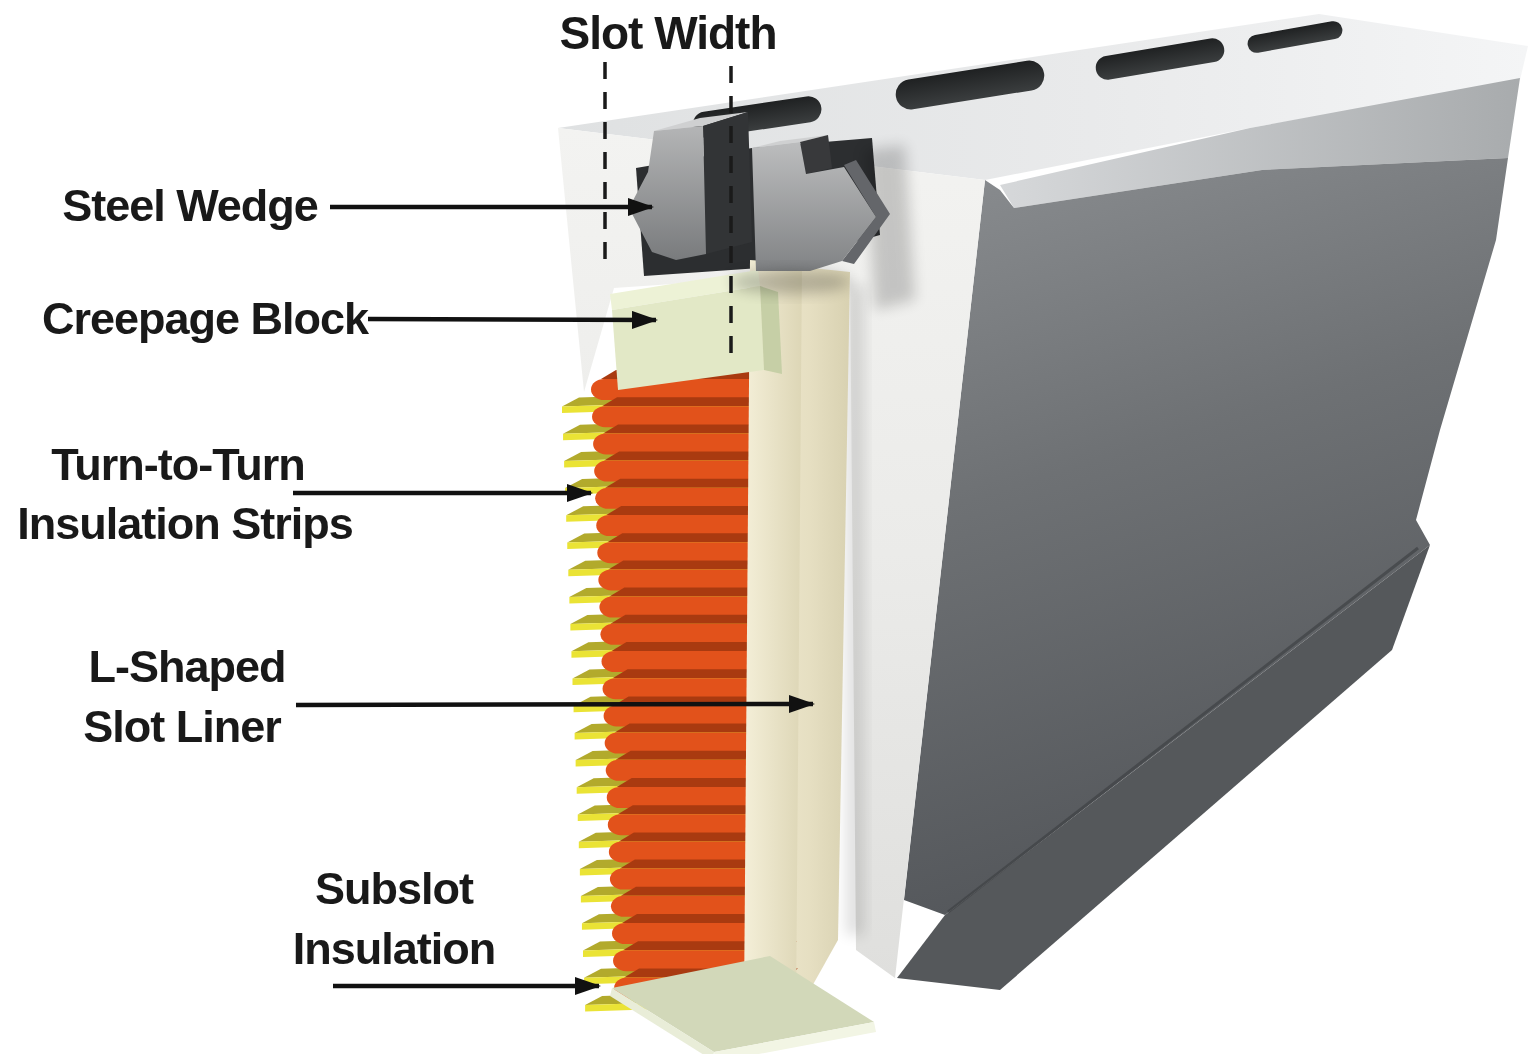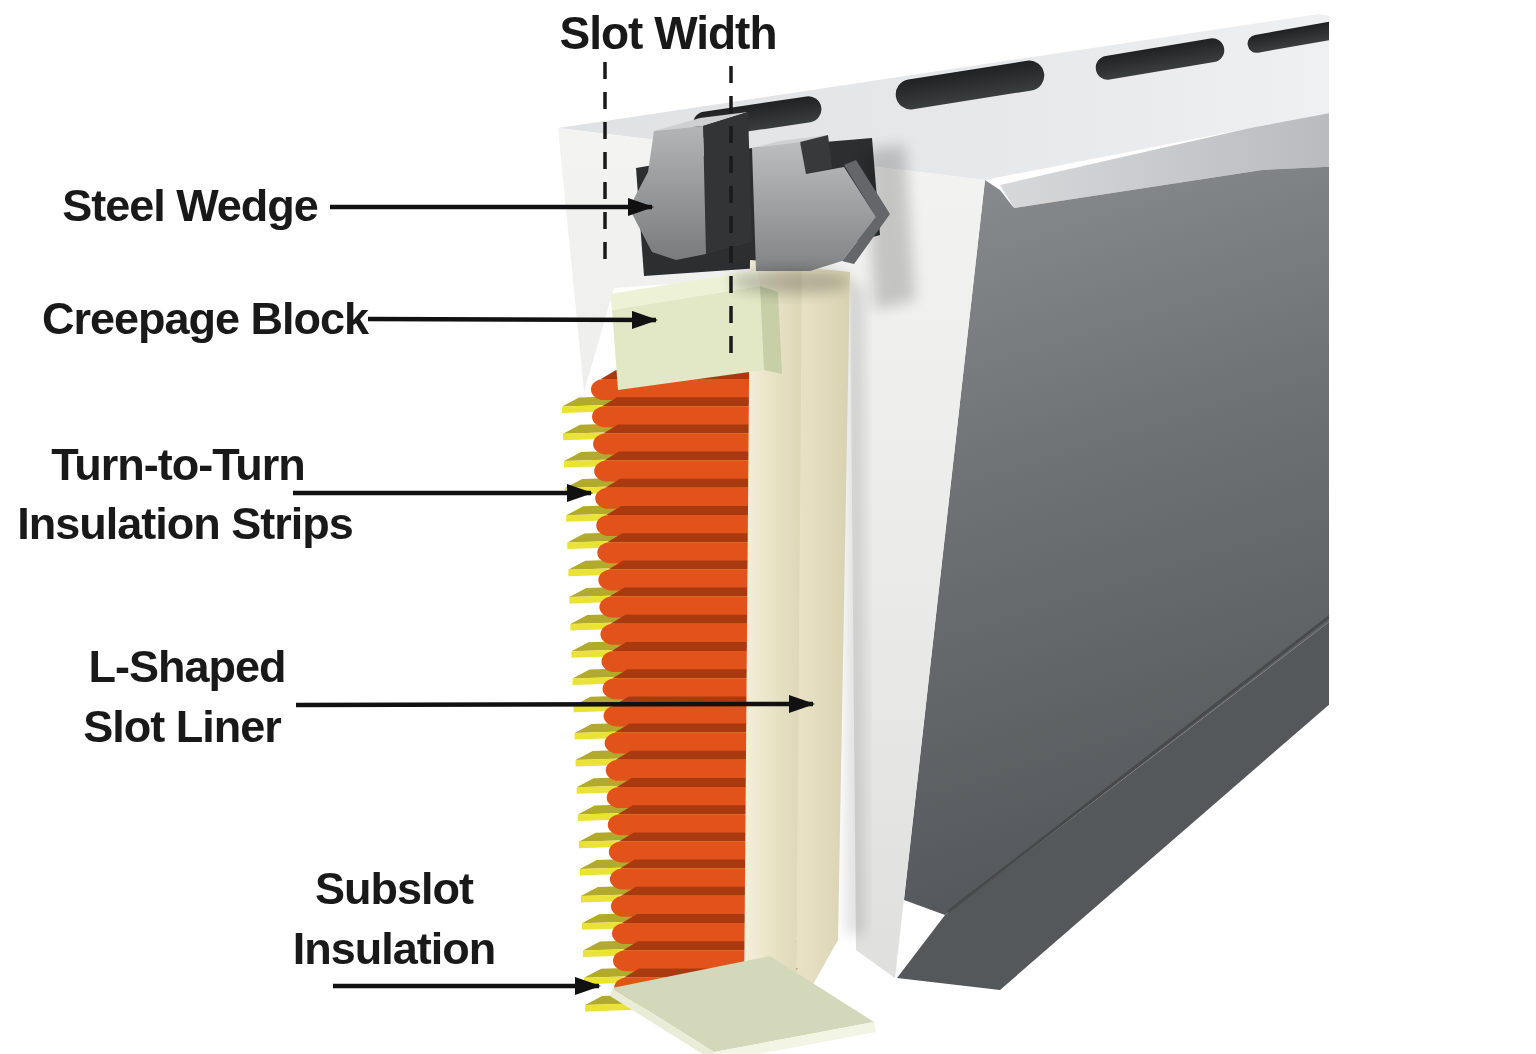--- a/index.html
+++ b/index.html
@@ -1,16 +1,16 @@
 <!DOCTYPE html>
 <html><head>
 <meta charset="utf-8">
 <style>
   html,body{margin:0;padding:0;background:#ffffff;}
-  #stage{position:relative;width:1329px;height:1054px;background:#ffffff;overflow:hidden;
+  #stage{position:relative;width:1536px;height:1054px;background:#ffffff;overflow:hidden;
          font-family:"Liberation Sans",sans-serif;}
   svg{display:block;}
   text.callout{font-family:"Liberation Sans","DejaVu Sans",sans-serif;font-weight:700;
                font-size:45px;letter-spacing:-1px;fill:#191919;}
   text.title{font-size:46px;}
 </style>
 </head>
 <body>
 
 <div id="stage">

